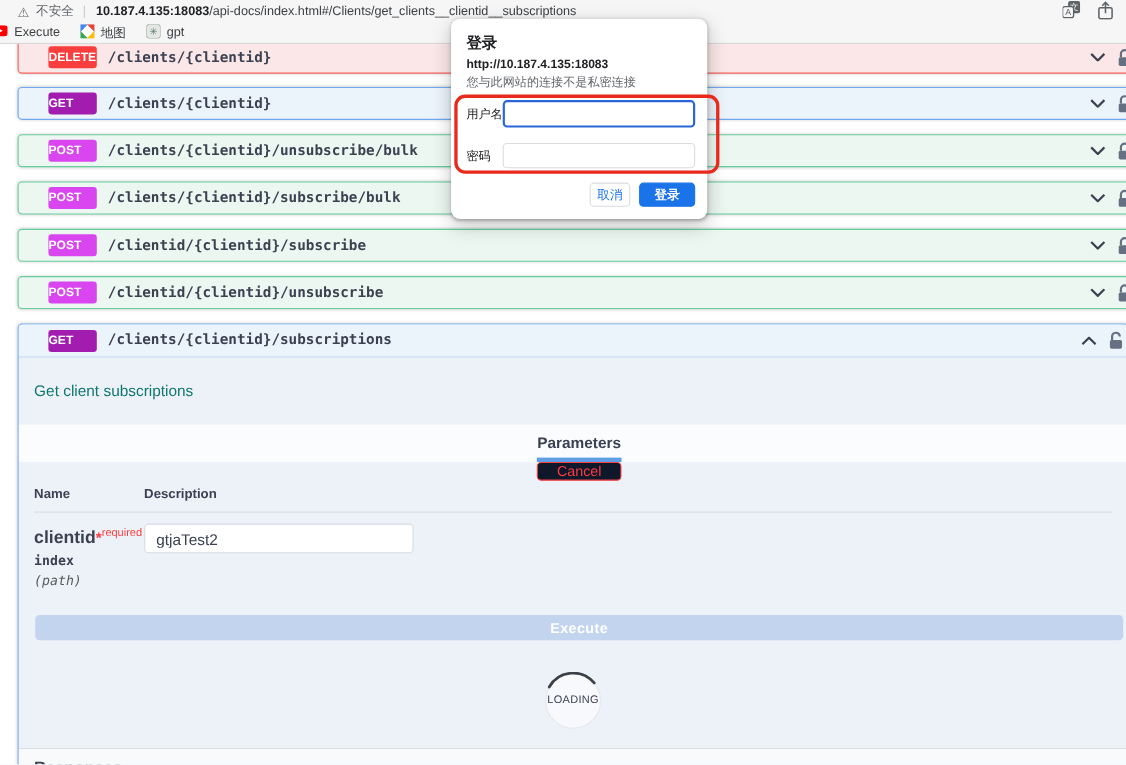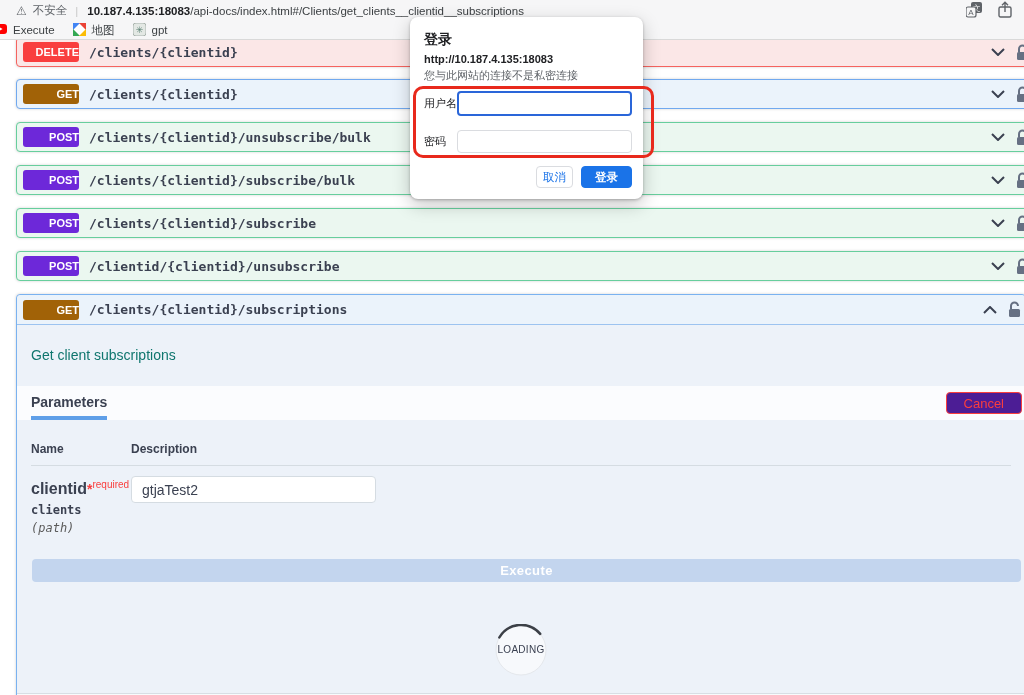--- a/index.html
+++ b/index.html
@@ -21,51 +21,51 @@
   .bm-item:first-child { margin-left:-7px; }
 
   
   #content { position:absolute; top:40px; left:0; width:1024px; height:655px; background:#fff; overflow:hidden; z-index:1; }
 
   .opblock { position:absolute; left:16px; width:1016px; height:30px; border:1px solid; border-radius:4px;
              display:flex; align-items:center; padding:0 1px 0 6px; box-shadow:0 0 3px rgba(0,0,0,.18); background:#fff; }
   .opblock.m-delete { background:#fbe7e7; border-color:#f5635f; }
   .opblock.m-get    { background:#ebf3fb; border-color:#71a9ef; }
   .opblock.m-post   { background:#ebf7f0; border-color:#67ce9d; }
-  .method-badge { flex:none; width:56px; height:20px; line-height:20px; border-radius:3px; color:#fff; font-weight:bold; font-size:11px; text-align:right; }
+  .method-badge { flex:none; width:44px; height:20px; line-height:20px; border-radius:3px; color:#fff; font-weight:bold; font-size:11px; text-align:left;margin-left:21px; }
   .m-delete .method-badge { background:#f93e3e; }
-  .m-get    .method-badge { background:#a16207; }
-  .m-post   .method-badge { background:#6d28d9; }
+  .m-get    .method-badge { background:#a21caf; }
+  .m-post   .method-badge { background:#d946ef; }
   .op-path { flex:1; margin-left:10px; font-family:"DejaVu Sans Mono","Liberation Mono",monospace; font-weight:bold; font-size:13px; color:#3b4151; white-space:nowrap; }
   .row-icons { display:flex; align-items:center; gap:9px; flex:none; }
   .chev { display:block; cursor:pointer; }
   .lock { display:block; cursor:pointer; }
 
   
   .expanded { position:absolute; top:254px; left:16px; width:1010px; height:460px; border:1px solid #7ab2f0; border-radius:4px 4px 0 0;
               background:#edf2f9; overflow:hidden; box-shadow:0 0 3px rgba(0,0,0,.18); }
   .exp-header { height:30px; display:flex; align-items:center; padding:0 3px 0 6px; background:#e9f1fa; border-bottom:1px solid #9cc3f0; }
   .exp-desc { padding:22px 14px 23px; font-size:14px; color:#0f766e; }
-  .tab-strip { height:34px; background:#fbfcfe; display:flex; align-items:center; justify-content:space-between; padding:0 3px 0 14px; }
+  .tab-strip { height:34px; background:#fbfcfe; display:flex; align-items:center; justify-content:space-between; padding:0 3px 0 14px;flex-direction:column; }
   .tab-parameters { font-size:14px; font-weight:bold; color:#3b4151; height:34px; line-height:32px; border-bottom:4px solid #5f9fe8; cursor:pointer; }
-  .cancel-btn { border:1.5px solid #f93e3e; color:#f93e3e; background:#4c1d95; border-radius:4px; font-size:13px; height:22px; padding:0 17px; font-family:inherit; cursor:pointer; }
+  .cancel-btn { border:1.5px solid #f93e3e; color:#f93e3e; background:#0f172a; border-radius:4px; font-size:13px; height:22px; padding:0 17px; font-family:inherit; cursor:pointer; }
   .table-area { padding:22px 14px 0; }
   .thead { display:flex; font-size:12px; font-weight:bold; color:#3b4151; padding-bottom:9px; border-bottom:1px solid #d5dce2; }
   .col-name { width:100px; flex:none; }
   .col-desc { flex:1; }
   .param-row { display:flex; padding-top:10px; }
   .p-name { font-size:16px; font-weight:bold; color:#3b4151; line-height:18px; }
   .req-star { color:#f93e3e; font-size:14px; }
   .req-label { color:#f93e3e; font-size:10px; vertical-align:super; font-weight:normal; }
   .p-type { font-family:"DejaVu Sans Mono","Liberation Mono",monospace; font-size:12px; font-weight:bold; margin-top:5px; color:#3b4151; }
   .p-in { font-family:"DejaVu Sans Mono","Liberation Mono",monospace; font-size:12px; font-style:italic; margin-top:4px; color:#5b5b5b; }
   .param-input { width:245px; height:27px; padding:4px 10px; border:1px solid #d5dce2; border-radius:4px; font-size:14px; color:#3b4151; background:#fff; font-family:inherit; }
   .execute-wrap { padding:24px 0 0 15px; }
   .execute-btn { display:block; width:989px; height:23px; background:#c3d5ee; color:#fff; font-weight:bold; font-size:13px; border:none; border-radius:4px; letter-spacing:.4px; cursor:pointer; font-family:inherit; }
-  .loading-wrap { padding-top:29px; display:flex; justify-content:center;margin-top:13px; }
+  .loading-wrap { padding-top:29px; display:flex; justify-content:center; }
   .spinner { position:relative; width:52px; height:52px; }
   .spinner svg { position:absolute; top:0; left:0; }
   .spinner-label { position:absolute; width:52px; text-align:center; top:0; line-height:52px; font-size:10px; letter-spacing:.3px; color:#3b4151; }
   .responses-divider { height:1px; background:#d8dee4; margin-top:17px; }
   .responses-strip { background:#f8fafc; padding:9px 0 0 14px; height:78px; font-size:15px; font-weight:bold; color:#3b4151; }
 
   
   #auth-dialog { position:absolute; left:410px; top:17px; width:233px; height:182px; background:#fff; border-radius:8px; z-index:50;
                  box-shadow:0 1px 3px rgba(0,0,0,.25), 0 6px 18px rgba(0,0,0,.22); padding:14px 11px 12px 14px; }
   .dlg-title { font-size:14px; font-weight:bold; color:#202124; line-height:16px; }
@@ -201,21 +201,21 @@
         </svg>
       <svg class="lock" width="16" height="17" viewBox="0 0 16 17">
           <path d="M5 8 V5 a3.5 3.5 0 0 1 7 0" stroke="#667083" stroke-width="2" fill="none"></path>
           <rect x="3" y="8" width="11" height="8" rx="1.5" fill="#667083"></rect>
         </svg>
     </span>
   </div>
 
   <div class="opblock m-post" style="top:168px">
     <span class="method-badge">POST</span>
-    <span class="op-path">/clients/{clientid}/subscribe</span>
+    <span class="op-path">/clientid/{clientid}/subscribe</span>
     <span class="row-icons">
       <svg class="chev" width="14" height="8" viewBox="0 0 14 8">
           <path d="M1 1 L7 7 L13 1" stroke="#3b4151" stroke-width="2" fill="none"></path>
         </svg>
       <svg class="lock" width="16" height="17" viewBox="0 0 16 17">
           <path d="M5 8 V5 a3.5 3.5 0 0 1 7 0" stroke="#667083" stroke-width="2" fill="none"></path>
           <rect x="3" y="8" width="11" height="8" rx="1.5" fill="#667083"></rect>
         </svg>
     </span>
   </div>
@@ -257,21 +257,21 @@
     </div>
 
     <div class="table-area">
       <div class="thead">
         <span class="col-name">Name</span>
         <span class="col-desc">Description</span>
       </div>
       <div class="param-row">
         <div class="col-name">
           <div class="p-name"><span>clientid</span><span class="req-star">*</span><span class="req-label">required</span></div>
-          <div class="p-type">clients</div>
+          <div class="p-type">index</div>
           <div class="p-in">(path)</div>
         </div>
         <div class="col-desc">
           <input class="param-input" type="text" value="gtjaTest2" style="">
         </div>
       </div>
     </div>
 
     <div class="execute-wrap">
       <button class="execute-btn">Execute</button>

